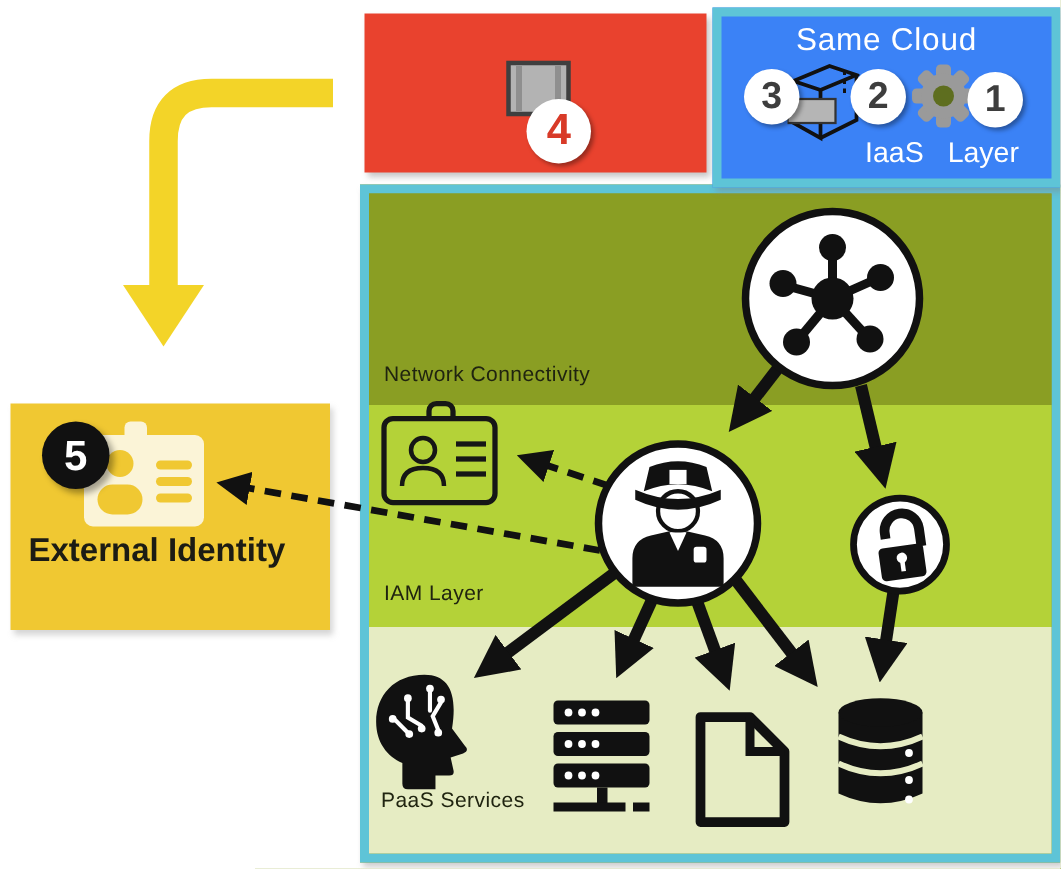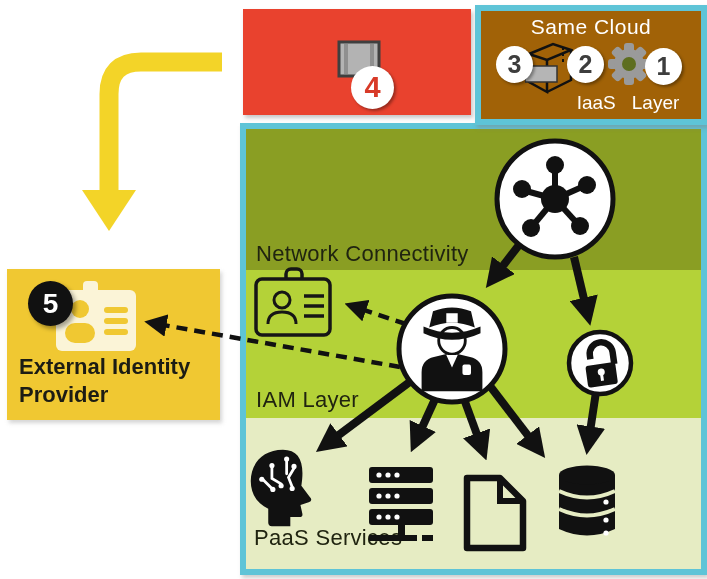--- a/index.html
+++ b/index.html
@@ -4,32 +4,32 @@
 <style>
   html,body{margin:0;padding:0;background:#ffffff;}
   #canvas{
     position:relative;width:707px;height:579px;background:#ffffff;overflow:hidden;
     font-family:"Liberation Sans","DejaVu Sans",sans-serif;
   }
   .abs{position:absolute;}
   
   #red-box{left:243px;top:9px;width:228px;height:106px;background:#e9422e;
     box-shadow:2px 3px 4px rgba(130,130,130,.45);}
-  #same-cloud-box{left:475px;top:5px;width:232px;height:120px;background:#a16207;
+  #same-cloud-box{left:475px;top:5px;width:232px;height:120px;background:#3b82f6;
     border:6px solid #5ec4d7;box-sizing:border-box;box-shadow:2px 3px 4px rgba(130,130,130,.45);z-index:3;}
   #main-box{left:240px;top:123px;width:467px;height:452px;border:6px solid #5ec4d7;
     box-sizing:border-box;background:#8a9e23;z-index:1;box-shadow:2px 3px 4px rgba(130,130,130,.4);}
   #idp-box{left:7px;top:269px;width:213px;height:151px;background:#f0c832;
     box-shadow:2px 3px 4px rgba(150,150,150,.4);}
   
   .band{position:absolute;left:0;width:455px;}
   #band-network{top:0;height:141px;background:#8a9e23;}
   #band-iam{top:141px;height:148px;background:#b4d238;}
   #band-paas{top:289px;height:151px;background:#e6ecc3;}
-  .layer-label{position:absolute;color:#202410;font-size:22px;letter-spacing:.3px;white-space:nowrap;}
+  .layer-label{position:absolute;color:#202410;font-size:14px;letter-spacing:.3px;white-space:nowrap;}
   #label-network{left:10px;top:112px;}
   #label-iam{left:10px;top:258px;}
   #label-paas{left:8px;top:396px;}
   
   #same-cloud-title{position:absolute;left:0;top:4px;width:100%;text-align:center;
     color:#ffffff;font-size:21px;letter-spacing:.5px;}
   #iaas-paas-row{position:absolute;left:0;top:81px;width:100%;display:flex;
     justify-content:center;gap:16px;color:#ffffff;font-size:19px;padding-left:37px;}
   
   .numcircle{position:absolute;border-radius:50%;background:#ffffff;display:flex;
@@ -121,21 +121,20 @@
         <rect x="48" y="17" width="24" height="6" rx="3" fill="#f0c832"></rect>
         <rect x="48" y="28" width="24" height="6" rx="3" fill="#f0c832"></rect>
         <rect x="48" y="39" width="24" height="6" rx="3" fill="#f0c832"></rect>
       </svg>
     </div>
     <div class="numcircle" id="circle-5">
       <span>5</span>
     </div>
     <div class="abs" id="idp-label">
       <div>External Identity</div>
-      <div>Provider</div>
     </div>
   </div>
 
   <svg id="overlay" viewBox="0 0 707 579">
     <defs>
       <marker id="ah-big" viewBox="0 0 10 10" refX="6.5" refY="5" markerWidth="3.6" markerHeight="3.6" orient="auto">
         <path d="M0 0 L10 5 L0 10 Z" fill="#111111"></path>
       </marker>
       <marker id="ah-dash" viewBox="0 0 10 10" refX="6.5" refY="5" markerWidth="5" markerHeight="5" orient="auto">
         <path d="M0 0 L10 5 L0 10 Z" fill="#111111"></path>

